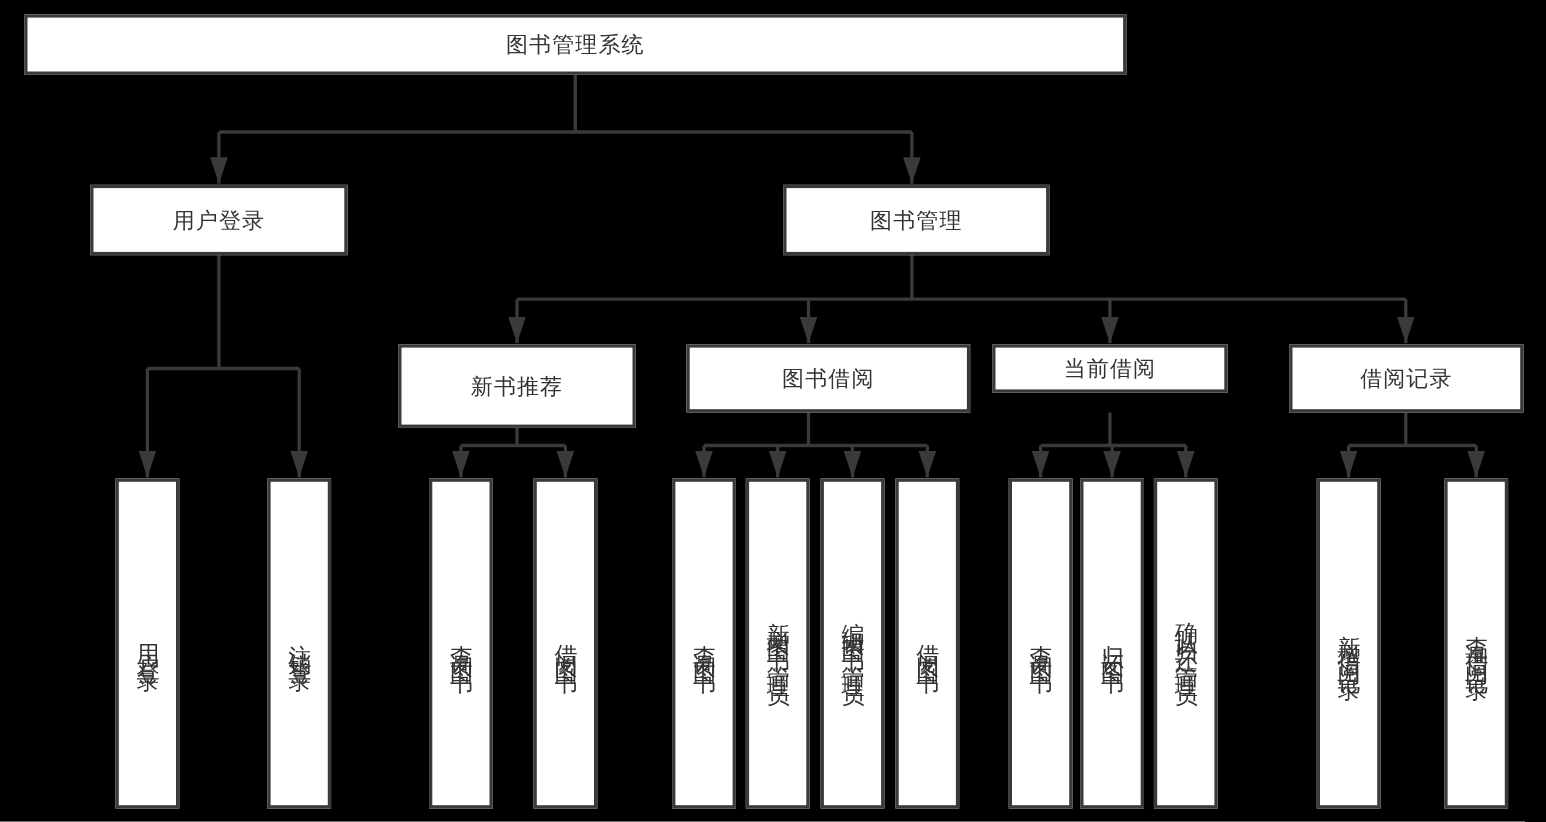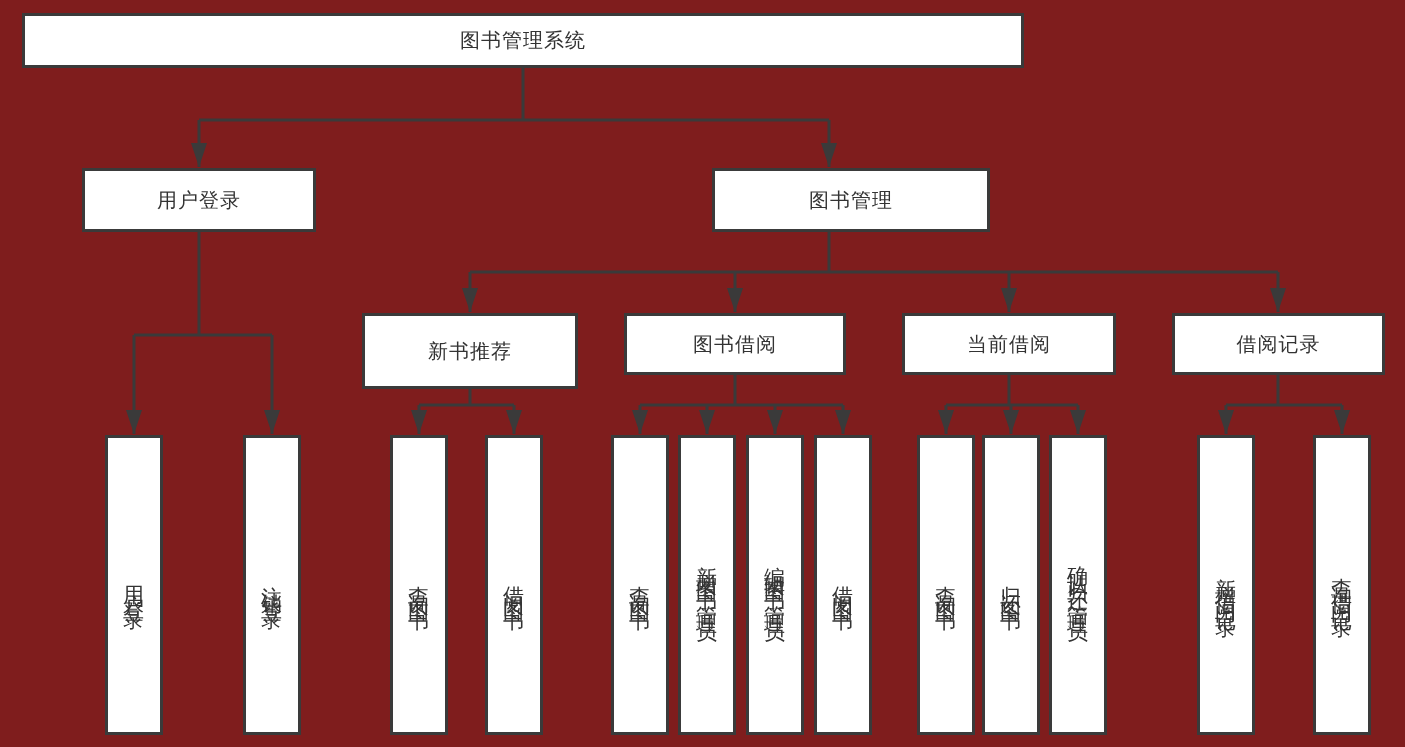--- a/index.html
+++ b/index.html
@@ -5,21 +5,21 @@
   html, body {
     margin: 0;
     padding: 0;
     background: #ffffff;
     font-family: "Liberation Sans", sans-serif;
   }
   #canvas {
     position: relative;
     width: 1405px;
     height: 747px;
-    background: #7f1d1d;
+    background: #000000;
     overflow: hidden;
   }
   #edges {
     position: absolute;
     left: 0; top: 0;
     width: 1405px; height: 747px;
     pointer-events: none;
   }
   .node {
     position: absolute;
@@ -102,25 +102,25 @@
       <line x1="1278" y1="375" x2="1278" y2="405"></line>
       <line x1="1226" y1="405" x2="1342" y2="405"></line>
       <line x1="1226" y1="405" x2="1226" y2="434" marker-end="url(#arrow)"></line>
       <line x1="1342" y1="405" x2="1342" y2="434" marker-end="url(#arrow)"></line>
     </g>
   </svg>
 
   <div class="node" style="left:22px; top:13px; width:1002px; height:55px;">图书管理系统</div>
 
   <div class="node" style="left:82px; top:168px; width:234px; height:64px;">用户登录</div>
-  <div class="node" style="left:712px; top:168px; width:278px; height:64px;">图书管理</div>
+  <div class="node" style="left:712px; top:168px; width:242px; height:64px;">图书管理</div>
 
   <div class="node" style="left:362px; top:313px; width:216px; height:76px;">新书推荐</div>
-  <div class="node" style="left:624px; top:313px; width:222px; height:62px;">图书借阅</div>
-  <div class="node" style="left:902px; top:313px; width:214px; height:62px;">当前借阅</div>
+  <div class="node" style="left:624px; top:313px; width:258px; height:62px;">图书借阅</div>
+  <div class="node" style="left:902px; top:313px; width:214px; height:44px;">当前借阅</div>
   <div class="node" style="left:1172px; top:313px; width:213px; height:62px;">借阅记录</div>
 
   <div class="node vnode" style="left:105px; top:435px; width:58px; height:300px;">用户登录</div>
   <div class="node vnode" style="left:243px; top:435px; width:58px; height:300px;">注销登录</div>
 
   <div class="node vnode" style="left:390px; top:435px; width:58px; height:300px;">查询图书</div>
   <div class="node vnode" style="left:485px; top:435px; width:58px; height:300px;">借阅图书</div>
 
   <div class="node vnode" style="left:611px; top:435px; width:58px; height:300px;">查询图书</div>
   <div class="node vnode" style="left:678px; top:435px; width:58px; height:300px;">新增图书（管理员）</div>

